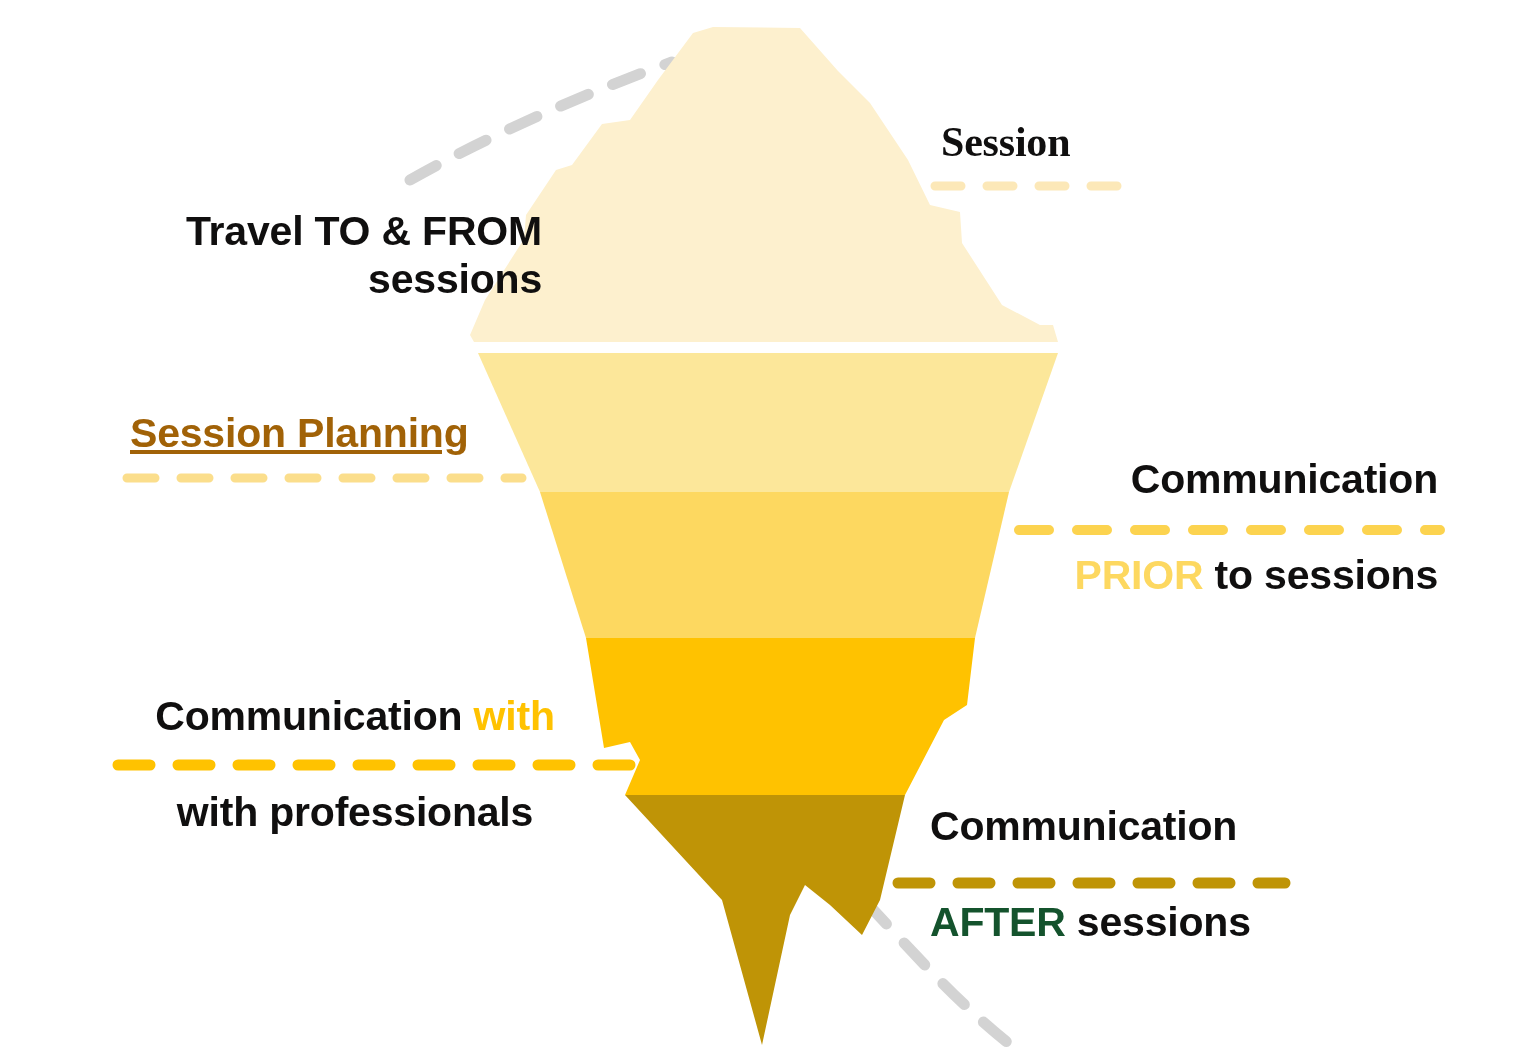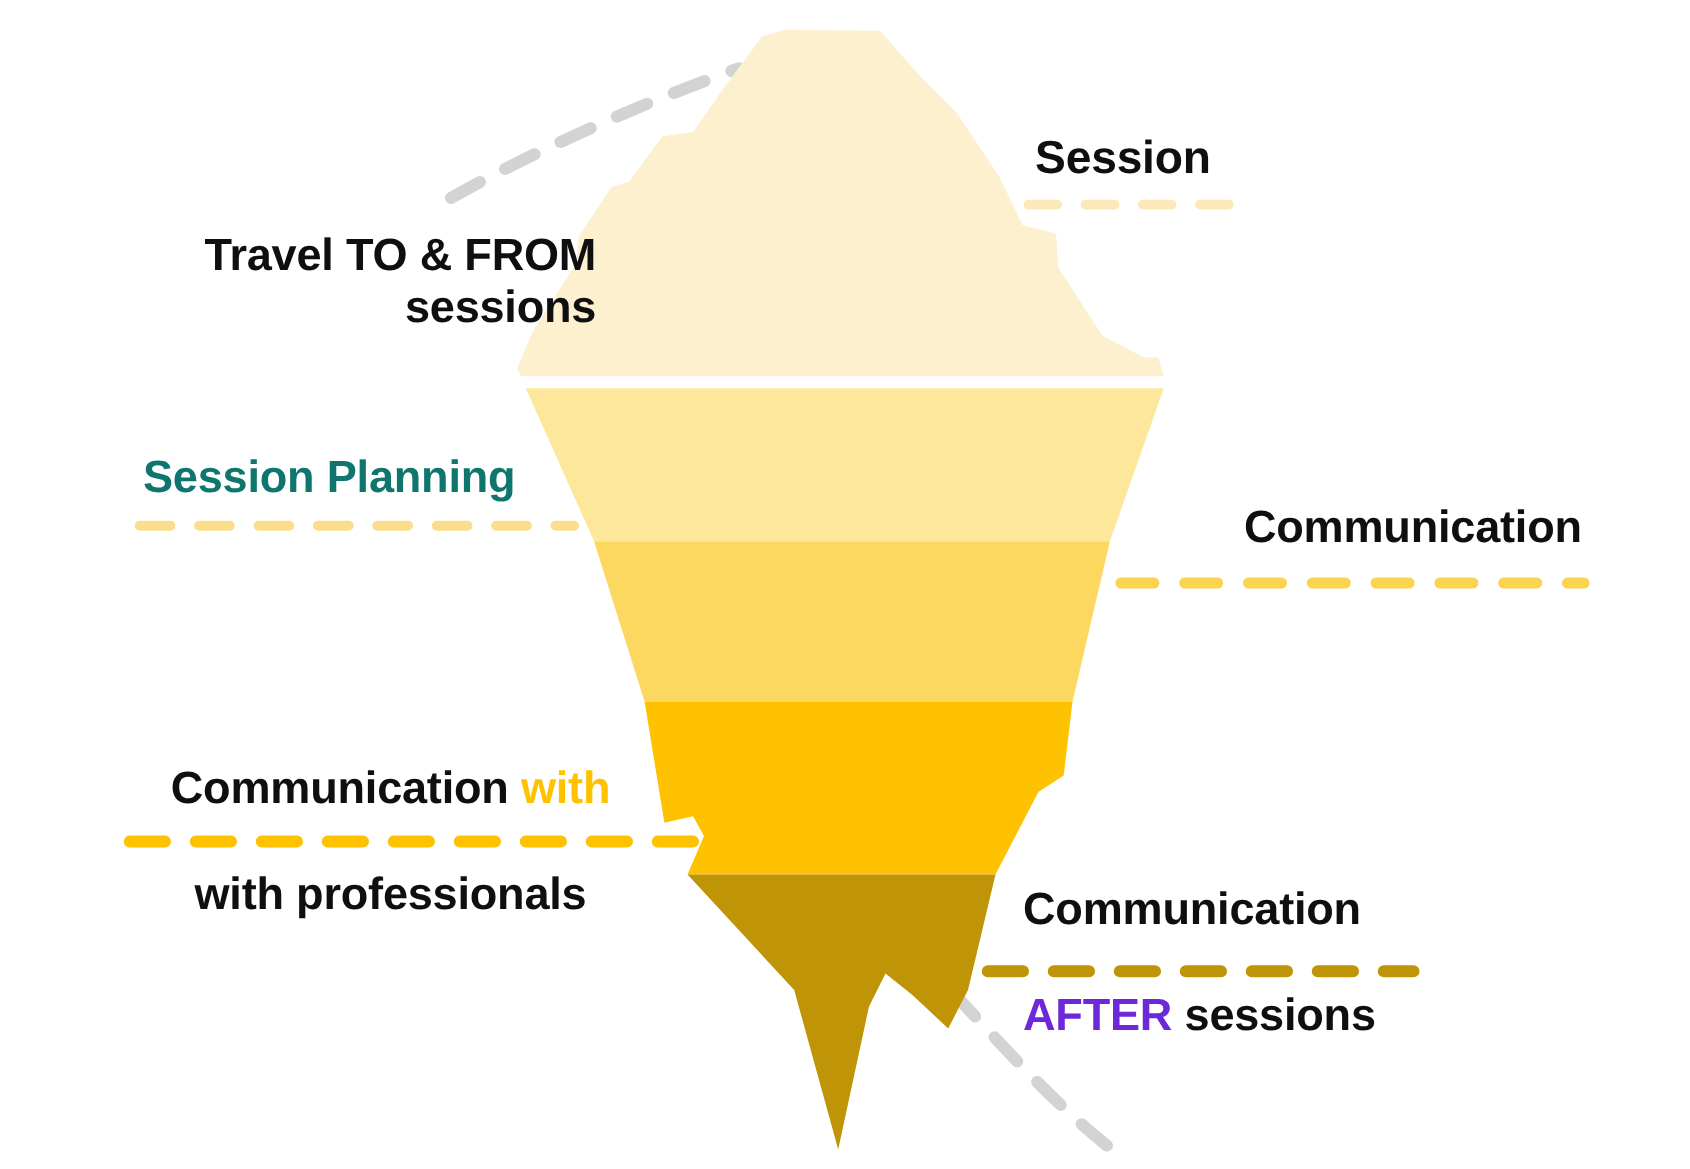--- a/index.html
+++ b/index.html
@@ -135,34 +135,35 @@
 
     <line x1="127" y1="478" x2="522" y2="478" stroke="#FBDE8C" stroke-width="9" stroke-linecap="round" stroke-dasharray="28 26"></line>
 
     <line x1="1019" y1="530" x2="1440" y2="530" stroke="#FCD34F" stroke-width="10" stroke-linecap="round" stroke-dasharray="30 28"></line>
 
     <line x1="118" y1="765" x2="640" y2="765" stroke="#FFC200" stroke-width="11" stroke-linecap="round" stroke-dasharray="32 28"></line>
 
     <line x1="898" y1="883" x2="1285" y2="883" stroke="#BF9406" stroke-width="11" stroke-linecap="round" stroke-dasharray="32 28"></line>
   </svg>
 
-  <div class="label" id="label-session" style="color: rgb(16, 15, 15);">Session</div>
+  <div class="label" id="label-session" style="color: rgb(16, 15, 15); font-family: Liberation Serif, serif;">Session</div>
 
   <div class="label" id="label-travel" style="color: rgb(16, 15, 15);">Travel TO &amp; FROM
 sessions</div>
 
-  <div class="label" id="label-planning" style="color: #0f766e;">Session Planning</div>
+  <div class="label" id="label-planning" style="color: #a16207; text-decoration: underline;">Session Planning</div>
 
   <div class="label" id="label-prior" style="color: rgb(16, 15, 15);">
     <div>Communication</div>
+    <div><span class="hl" style="color: rgb(253, 216, 96);">PRIOR</span><span> to sessions</span></div>
   </div>
 
   <div class="label" id="label-withpros" style="color: rgb(16, 15, 15);">
     <div><span>Communication </span><span class="hl" style="color: rgb(255, 194, 0);">with</span></div>
     <div>with professionals</div>
   </div>
 
   <div class="label" id="label-after" style="color: rgb(16, 15, 15);">
     <div>Communication</div>
-    <div><span class="hl" style="color: #6d28d9; text-align: center;">AFTER</span><span> sessions</span></div>
+    <div><span class="hl" style="color: #14532d; text-align: center;">AFTER</span><span> sessions</span></div>
   </div>
 
 </div>
 
 </body></html>

